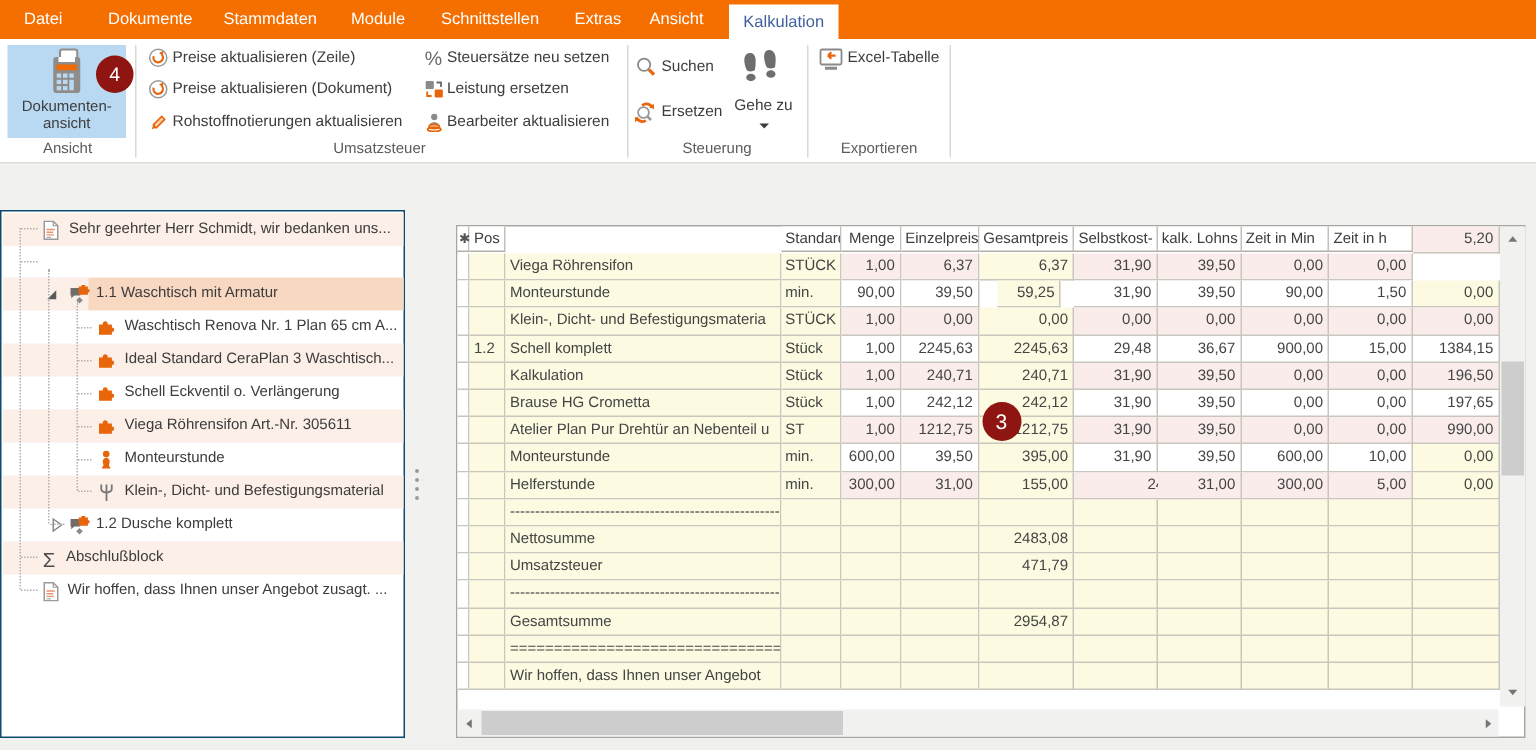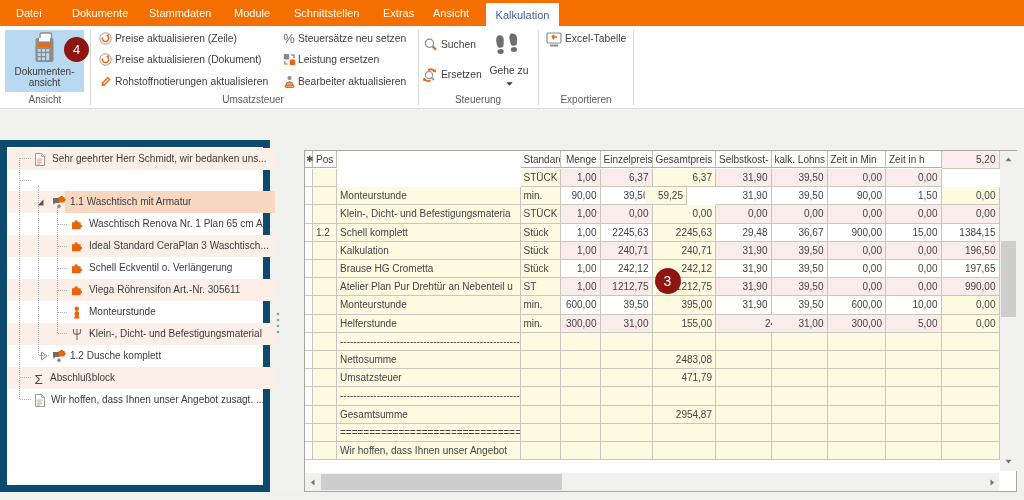--- a/index.html
+++ b/index.html
@@ -17,21 +17,21 @@
 .ricon{position:absolute;width:13px;height:13px;}
 .bigbtn{position:absolute;left:5px;top:4px;width:79px;height:62px;background:#b9d8f1;}
 .bigbtn .cap{position:absolute;left:0;top:36px;width:79px;text-align:center;
  color:#3d3d3d;line-height:11px;font-size:10px;}
 .badge{position:absolute;border-radius:50%;background:#8e1511;color:#fff;text-align:center;}
 .tabstrip{left:0;top:109px;width:1024px;height:31px;background:#f0efed;}
 .doctab{position:absolute;left:3px;top:1px;width:158px;height:30px;background:#fff;
  border-left:1px solid #c9c9c9;border-right:1px solid #c9c9c9;border-top:3px solid #e45300;box-sizing:border-box;}
 .content{left:0;top:140px;width:1024px;height:352px;background:#f1f1f0;}
 .tree{position:absolute;left:0;top:0;width:270px;height:352px;background:#fff;
- border:7px solid #0c4a6e;box-sizing:border-box;}
+ border:1px solid #0c4a6e;box-sizing:border-box;}
 .trow{position:absolute;left:1px;width:267px;height:22px;overflow:hidden;}
 .trow .txt{position:absolute;top:0;height:22px;line-height:22px;font-size:10px;color:#3c3c3c;white-space:nowrap;overflow:hidden;}
 .peach{background:#fcefe7;}
 .sel{position:absolute;top:0;height:22px;background:#f9d8c2;}
 .ticon{position:absolute;top:5px;width:12px;height:12px;}
 .tablewrap{position:absolute;left:304px;top:10px;width:713px;height:342px;background:#fff;
  border:1px solid #a8a6a2;box-sizing:border-box;}
 .hcell{position:absolute;top:0;height:17px;line-height:18px;font-size:10px;color:#3d3d3d;
  border-right:1px solid #c3c0b8;border-bottom:1px solid #b2afa7;box-sizing:border-box;background:#fff;
  white-space:nowrap;overflow:hidden;}
@@ -319,36 +319,37 @@
 <div class="hcell lft" style="left:295.5px;width:52.0px">Einzelpreis</div>
 <div class="hcell lft" style="left:347.5px;width:63.5px">Gesamtpreis</div>
 <div class="hcell lft" style="left:411px;width:55.5px">Selbstkost-</div>
 <div class="hcell lft" style="left:466.5px;width:56.0px">kalk. Lohns</div>
 <div class="hcell lft" style="left:522.5px;width:58.5px">Zeit in Min</div>
 <div class="hcell lft" style="left:581px;width:55.5px">Zeit in h</div>
 <div class="hcell num" style="left:636.5px;width:58.0px">Artikel-EK</div>
 <div class="abs" style="left:1px;top:3px;width:7px;font-size:9px;color:#555;text-align:center">✱</div>
 <div class="cell gry " style="left:0px;top:18.0px;width:8px"></div>
 <div class="cell ylw lft" style="left:8px;top:18.0px;width:24px"></div>
+<div class="cell ylw lft" style="left:32px;top:18.0px;width:183.5px">Viega Röhrensifon</div>
 <div class="cell ylw lft" style="left:215.5px;top:18.0px;width:40.5px">STÜCK</div>
 <div class="cell pnk num" style="left:256px;top:18.0px;width:39.5px">1,00</div>
 <div class="cell pnk num" style="left:295.5px;top:18.0px;width:52.0px">6,37</div>
 <div class="cell ylw num" style="left:347.5px;top:18.0px;width:63.5px">6,37</div>
 <div class="cell pnk num" style="left:411px;top:18.0px;width:55.5px">31,90</div>
 <div class="cell pnk num" style="left:466.5px;top:18.0px;width:56.0px">39,50</div>
 <div class="cell pnk num" style="left:522.5px;top:18.0px;width:58.5px">0,00</div>
 <div class="cell pnk num" style="left:581px;top:18.0px;width:55.5px">0,00</div>
 <div class="cell pnk num" style="left:636.5px;top:0;width:58.0px">5,20</div>
 <div class="cell gry " style="left:0px;top:36.2px;width:8px"></div>
 <div class="cell ylw lft" style="left:8px;top:36.2px;width:24px"></div>
 <div class="cell ylw lft" style="left:32px;top:36.2px;width:183.5px">Monteurstunde</div>
 <div class="cell ylw lft" style="left:215.5px;top:36.2px;width:40.5px">min.</div>
 <div class="cell wht num" style="left:256px;top:36.2px;width:39.5px">90,00</div>
 <div class="cell wht num" style="left:295.5px;top:36.2px;width:52.0px">39,50</div>
-<div class="cell ylw num" style="left:340px;top:36.2px;width:42px">59,25</div>
+<div class="cell ylw num" style="left:360px;top:36.2px;width:42px">59,25</div>
 <div class="cell wht num" style="left:411px;top:36.2px;width:55.5px">31,90</div>
 <div class="cell wht num" style="left:466.5px;top:36.2px;width:56.0px">39,50</div>
 <div class="cell wht num" style="left:522.5px;top:36.2px;width:58.5px">90,00</div>
 <div class="cell wht num" style="left:581px;top:36.2px;width:55.5px">1,50</div>
 <div class="cell ylw num" style="left:636.5px;top:36.2px;width:58.0px">0,00</div>
 <div class="cell gry " style="left:0px;top:54.4px;width:8px"></div>
 <div class="cell ylw lft" style="left:8px;top:54.4px;width:24px"></div>
 <div class="cell ylw lft" style="left:32px;top:54.4px;width:183.5px">Klein-, Dicht- und Befestigungsmateria</div>
 <div class="cell ylw lft" style="left:215.5px;top:54.4px;width:40.5px">STÜCK</div>
 <div class="cell pnk num" style="left:256px;top:54.4px;width:39.5px">1,00</div>

